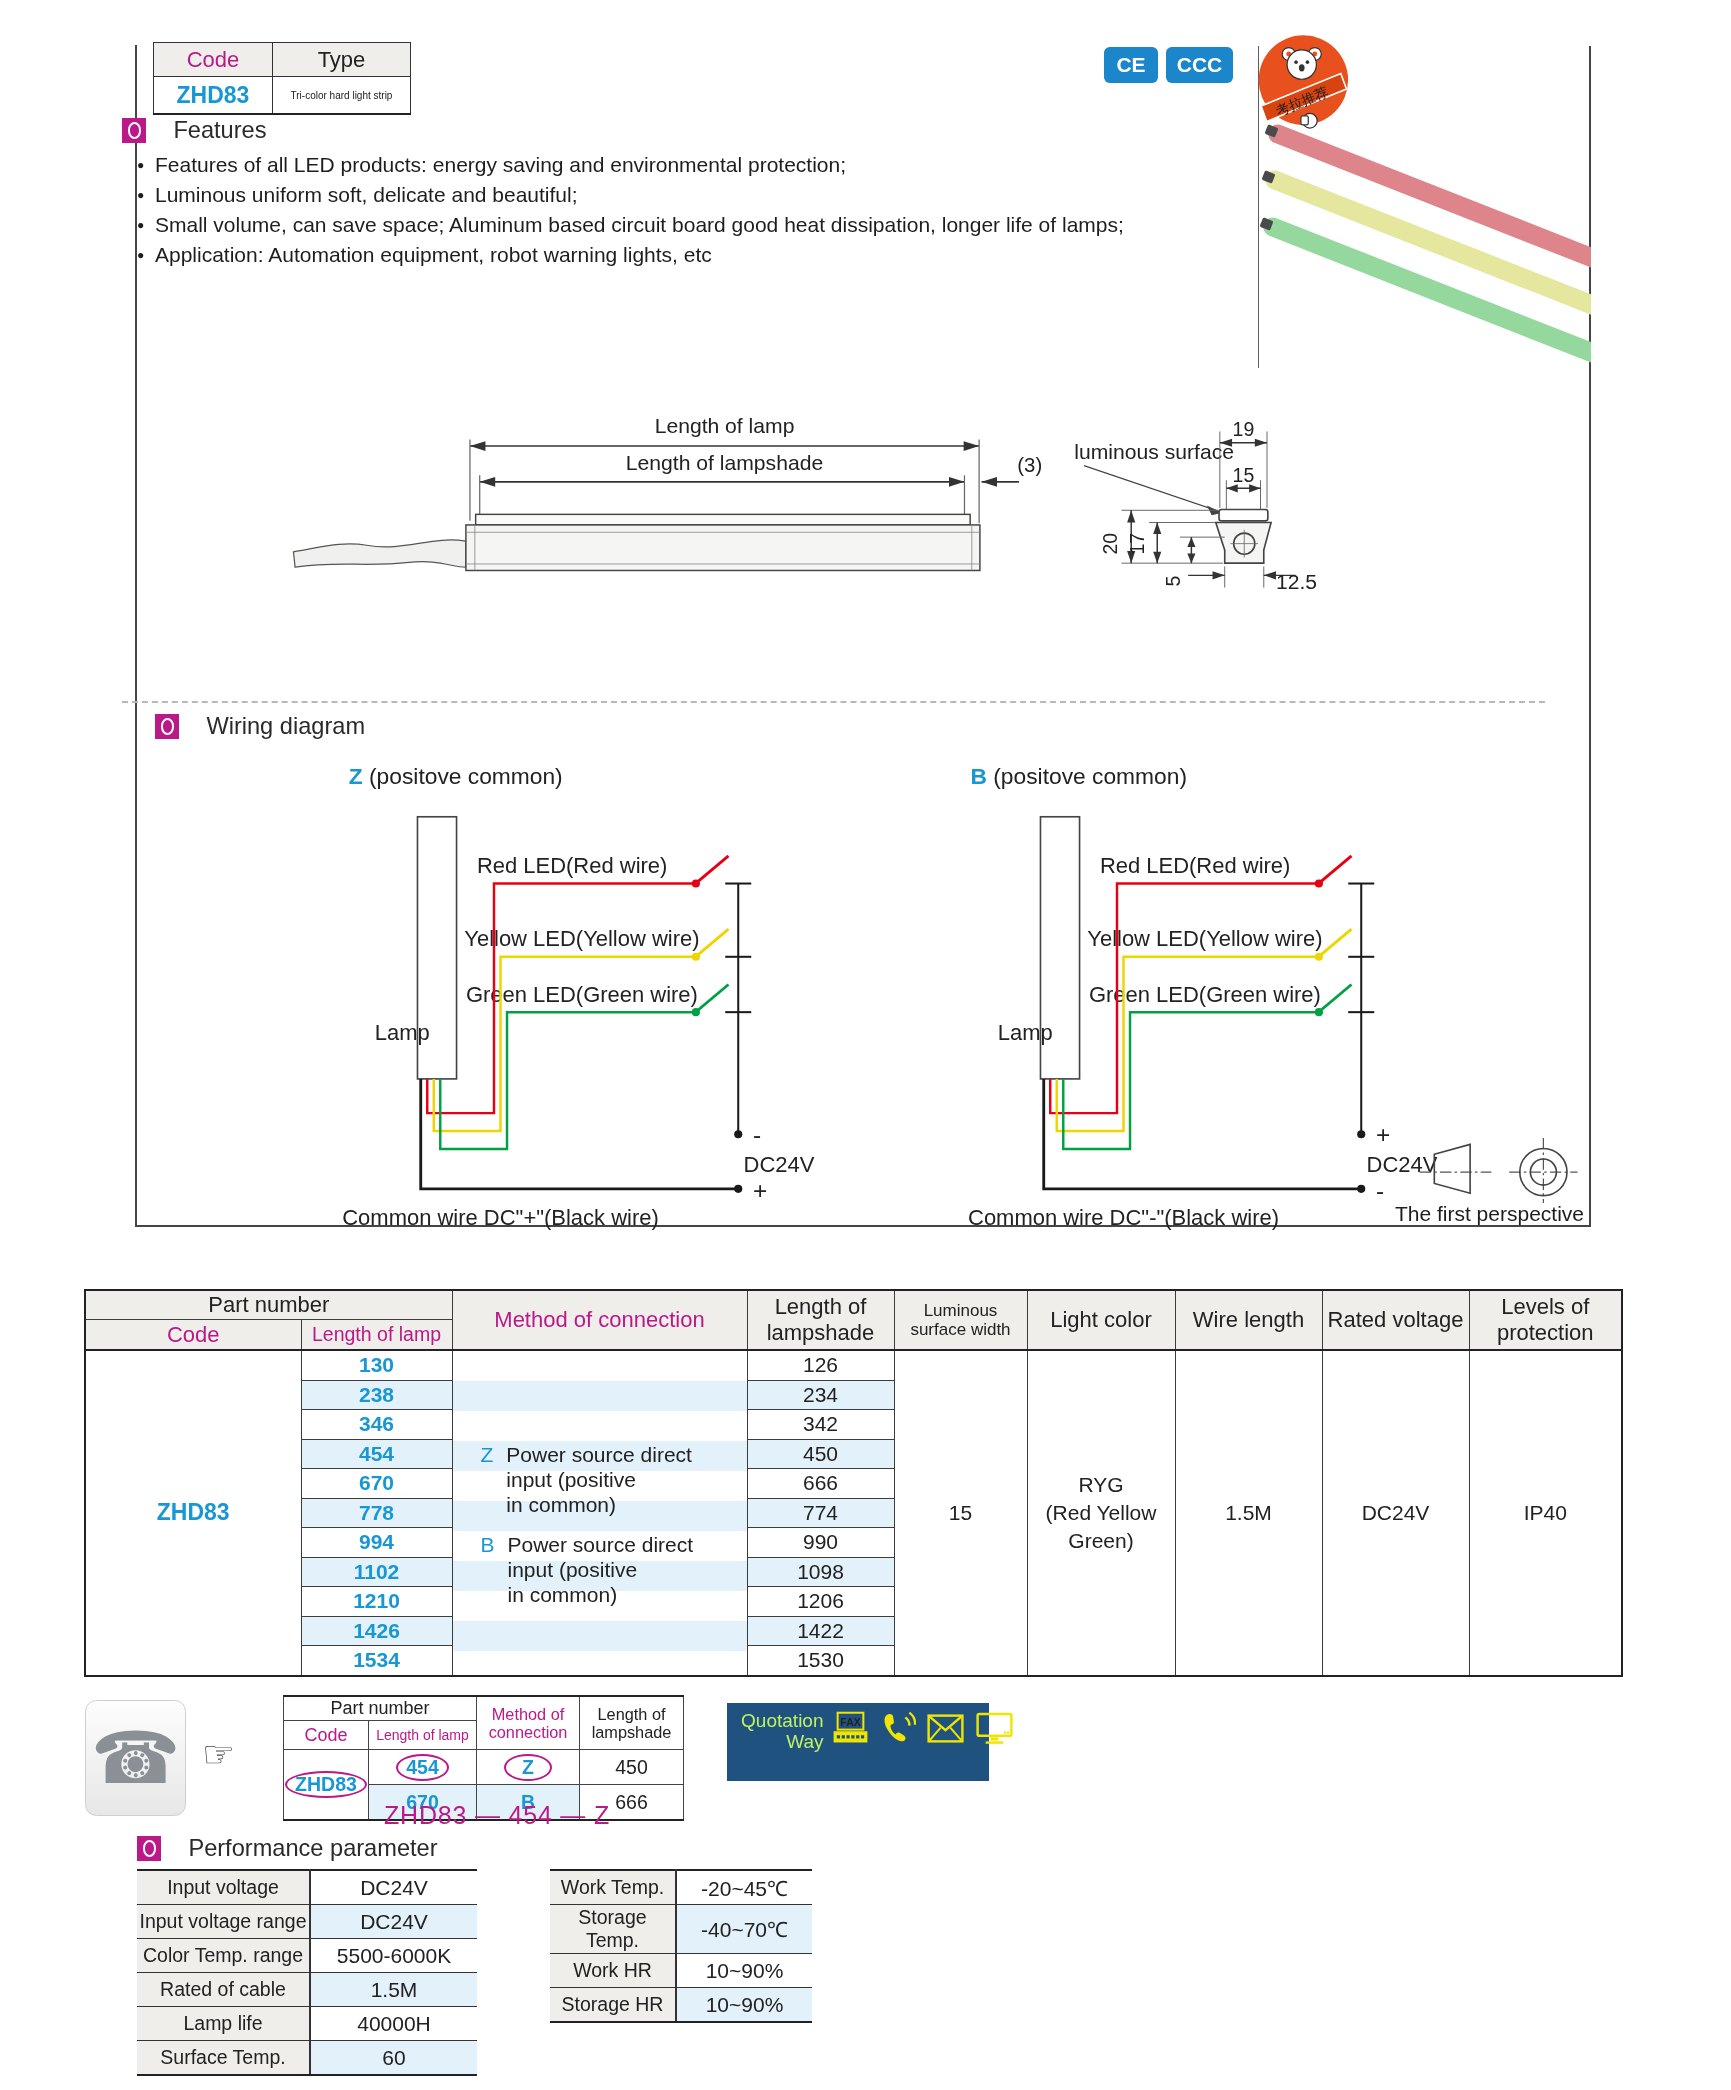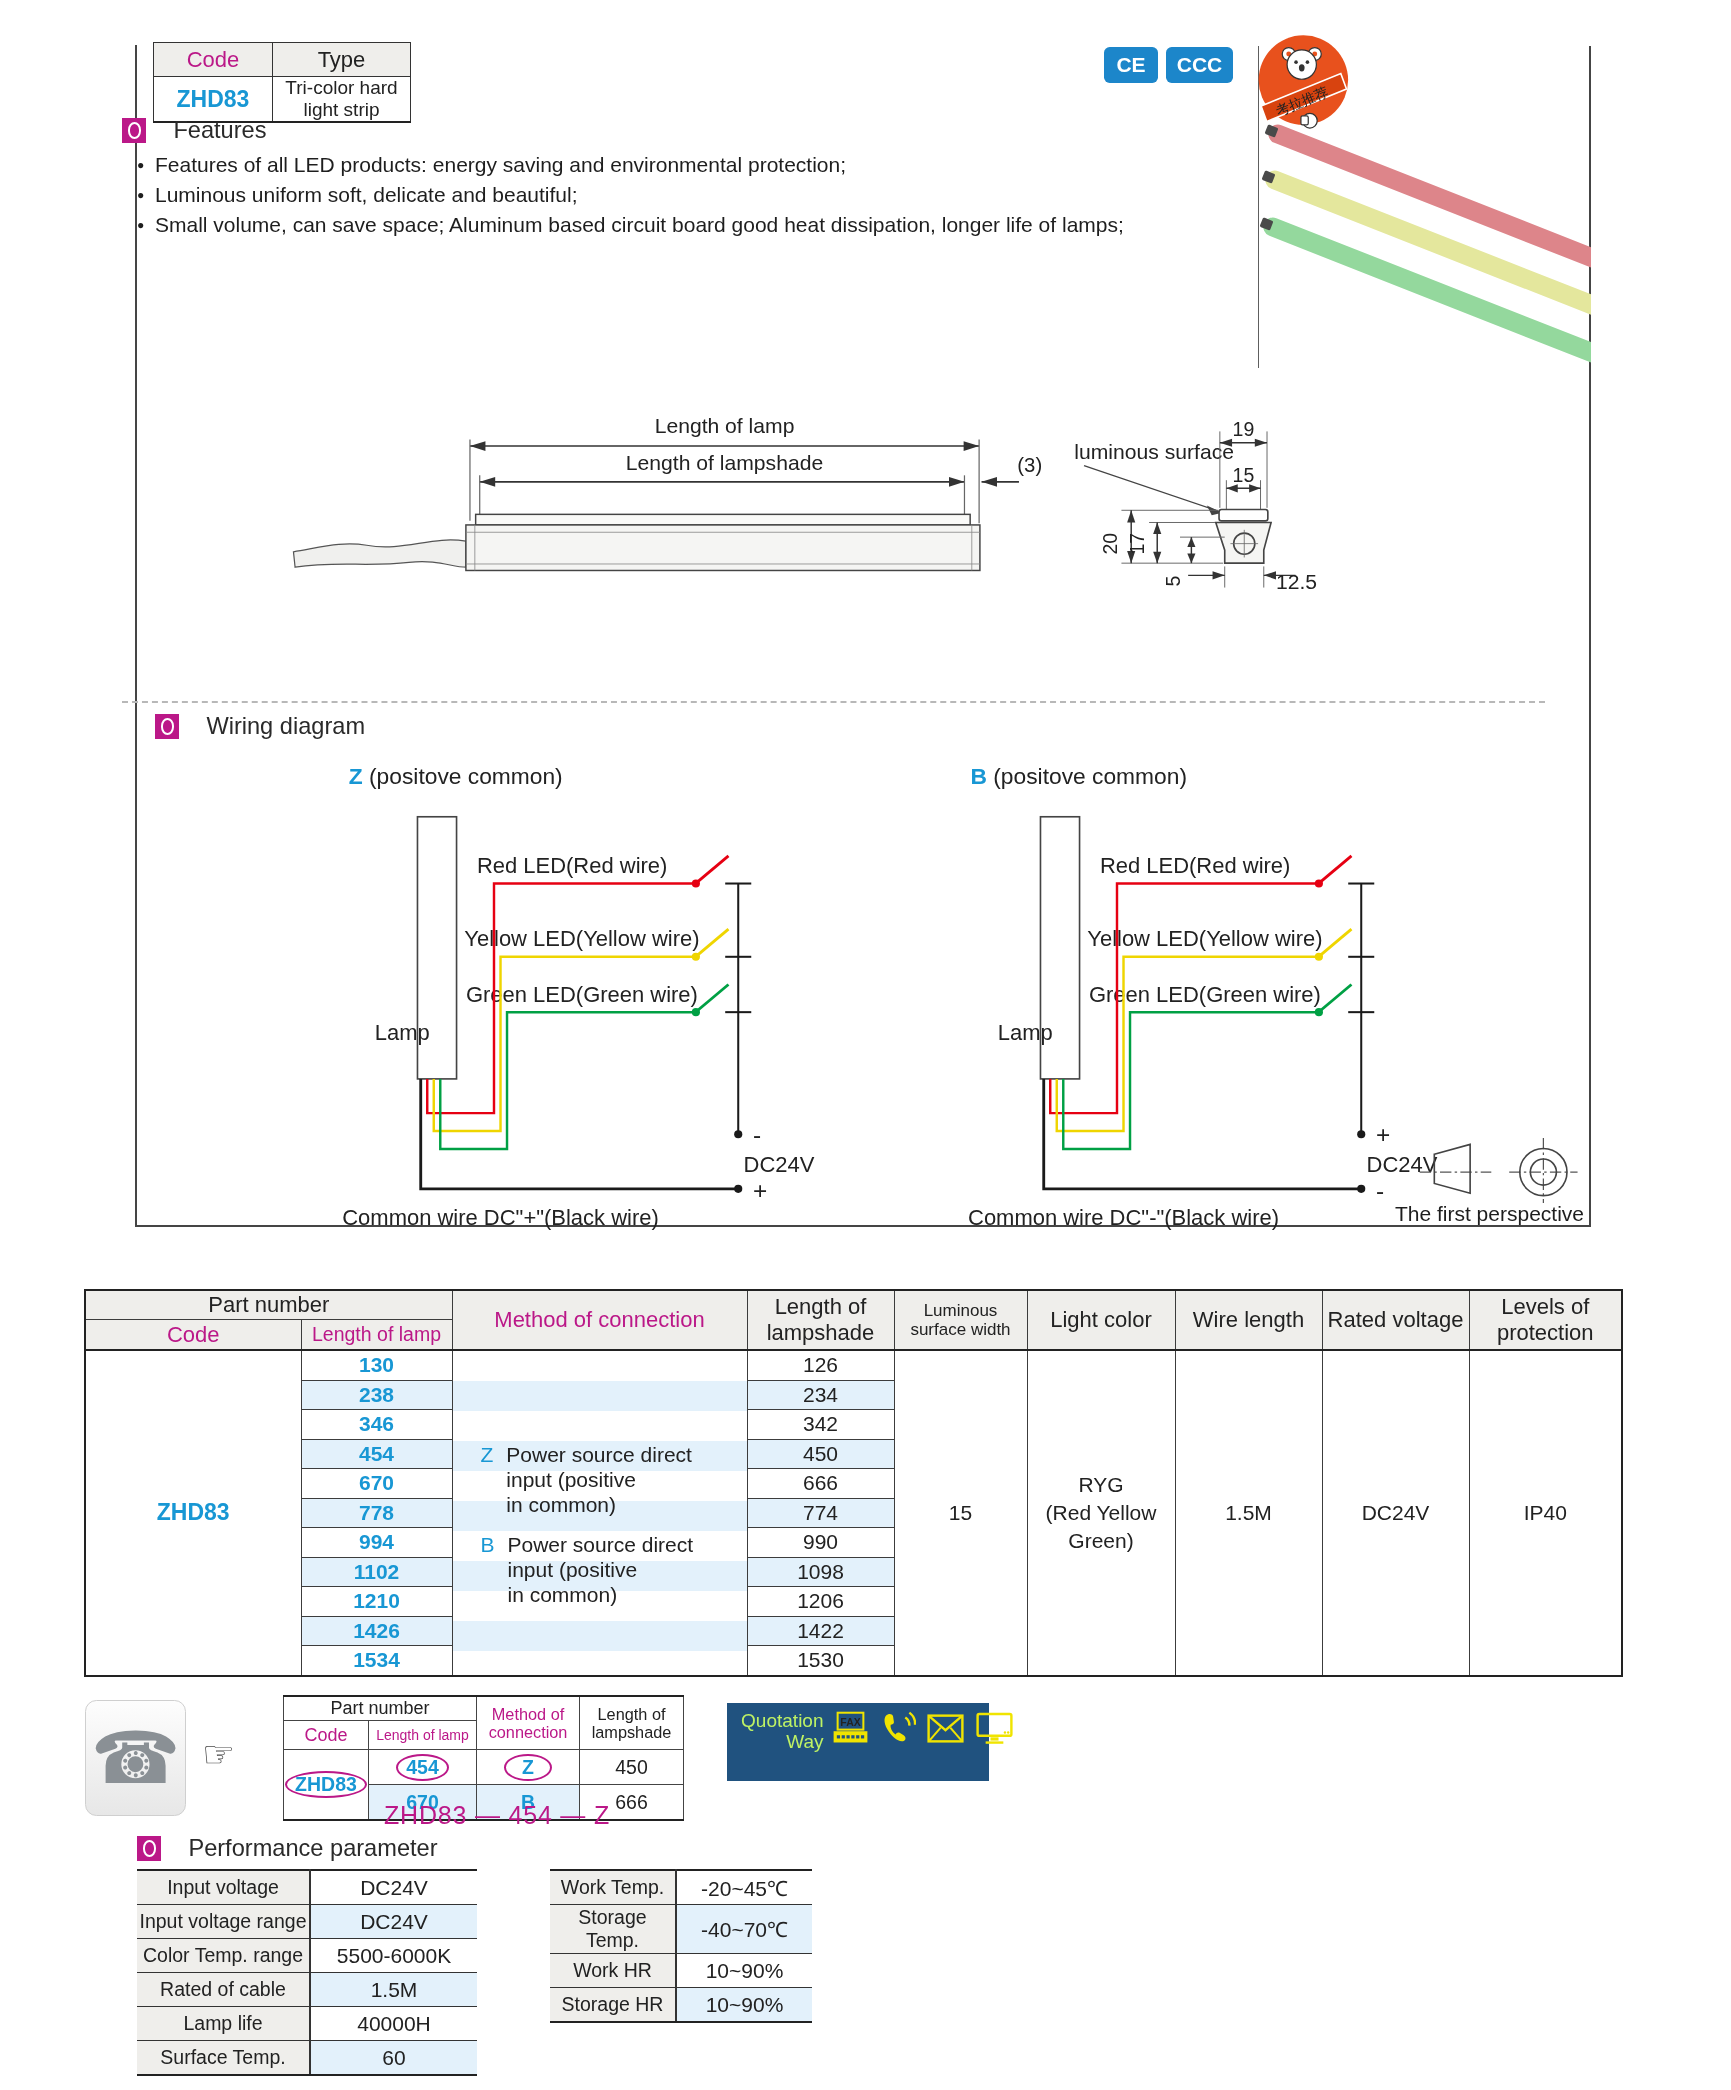--- a/index.html
+++ b/index.html
@@ -32,21 +32,21 @@
   .hline{height:1.6px;background:#454545;}
   .dashline{border-top:2.4px dashed #b8b8b8;}
 
   
   .codetype{border-collapse:collapse;table-layout:fixed;}
   .codetype th,.codetype td{border:1.6px solid #333;text-align:center;padding:0;}
   .codetype tr:first-child th{background:var(--hdr);height:33px;font-weight:normal;font-size:22px;}
   .codetype tr:last-child td{height:36px;border-bottom:2.4px solid #222;}
   .codetype .mag{color:var(--mag);}
   .codetype .code-val{color:var(--blue);font-weight:bold;font-size:23px;}
-  .codetype .type-val{font-size:19px;margin-top:28px;}
+  .codetype .type-val{font-size:10px;margin-top:28px;}
 
   
   .feat-item{display:flex;align-items:flex-start;font-size:21px;color:#1e1e1e;line-height:30px;}
   .feat-item::before{content:"●";font-size:12.2px;line-height:30px;margin-right:10.6px;}
 
   
   .badge{background:var(--badge-blue);color:#fff;font-weight:bold;font-size:21px;
          display:flex;align-items:center;justify-content:center;border-radius:5.7px;}
 
   
@@ -145,20 +145,23 @@
   </div>
   <div class="abs" style="left:137px;top:150px;width:1124px;">
     <div class="feat-item">
         <span>Features of all LED products: energy saving and environmental protection;</span>
       </div>
     <div class="feat-item">
         <span>Luminous uniform soft, delicate and beautiful;</span>
       </div>
     <div class="feat-item">
         <span>Small volume, can save space;  Aluminum based circuit board good heat dissipation, longer life of lamps;</span>
+      </div>
+    <div class="feat-item">
+        <span>Application: Automation equipment, robot warning lights, etc</span>
       </div>
   </div>
 
   <div class="badge abs" style="left:1104px;top:47px;width:54px;height:36px;">CE</div>
   <div class="badge abs" style="left:1166px;top:47px;width:67px;height:36px;">CCC</div>
 
   <div class="panel abs" style="left:1258px;top:46px;width:332px;height:322px;">
     <div class="strip" style="left:9.8px;top:75px;background:#DD858A;">
         <span class="conn"></span>
       </div>

